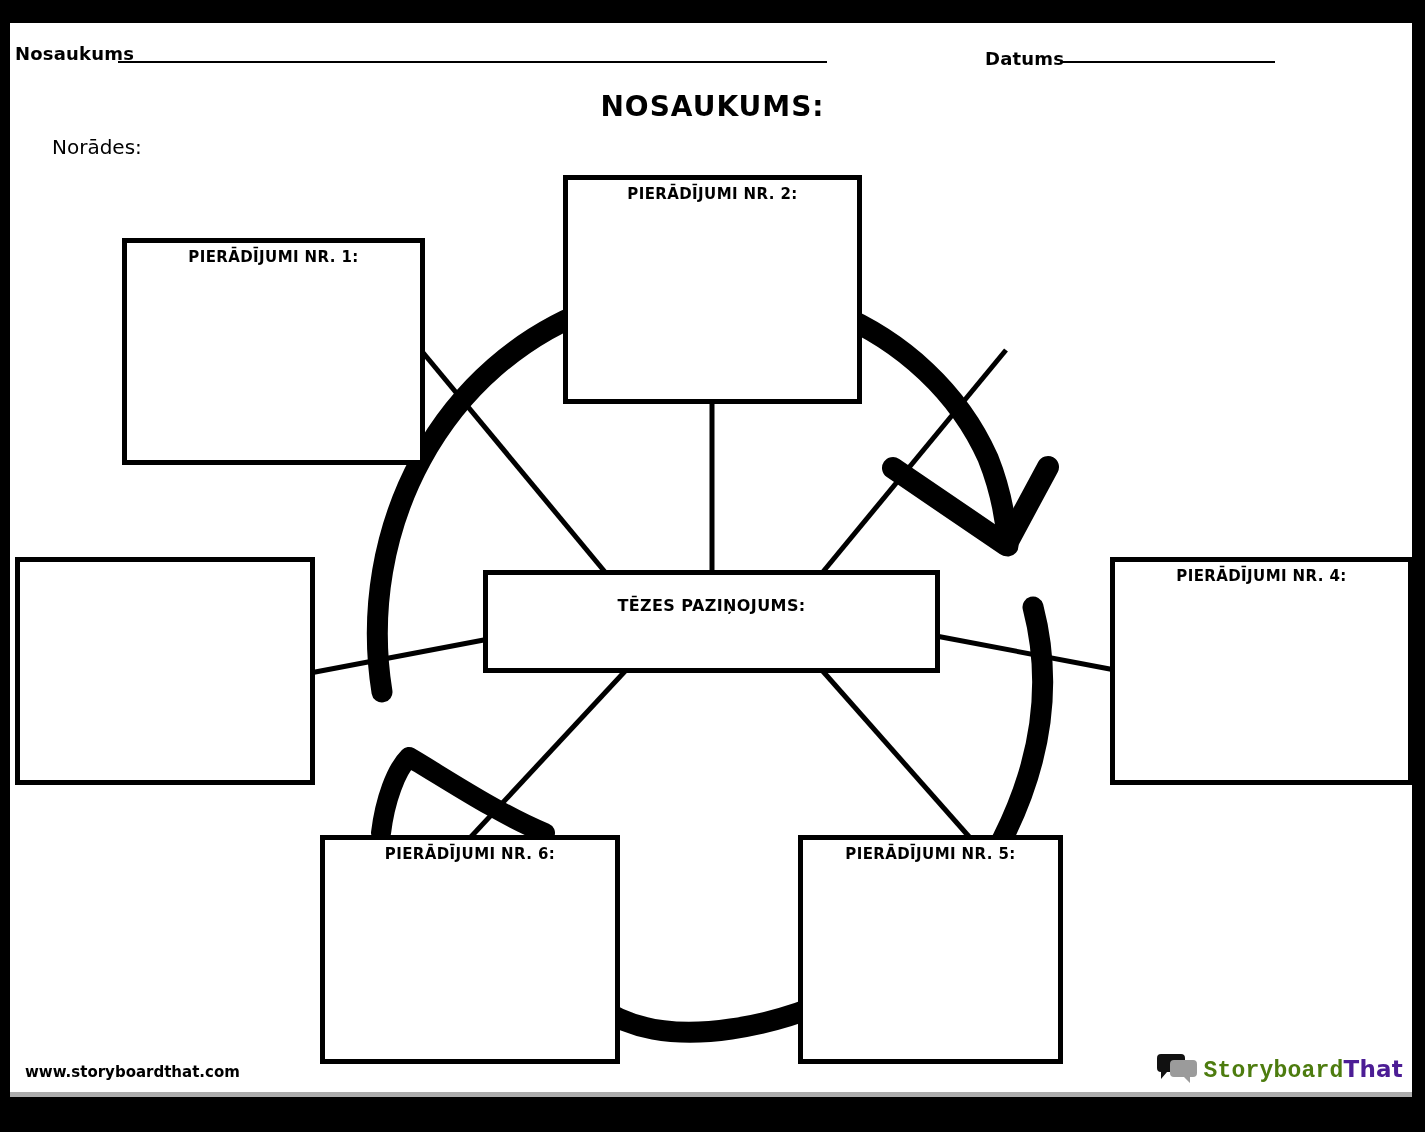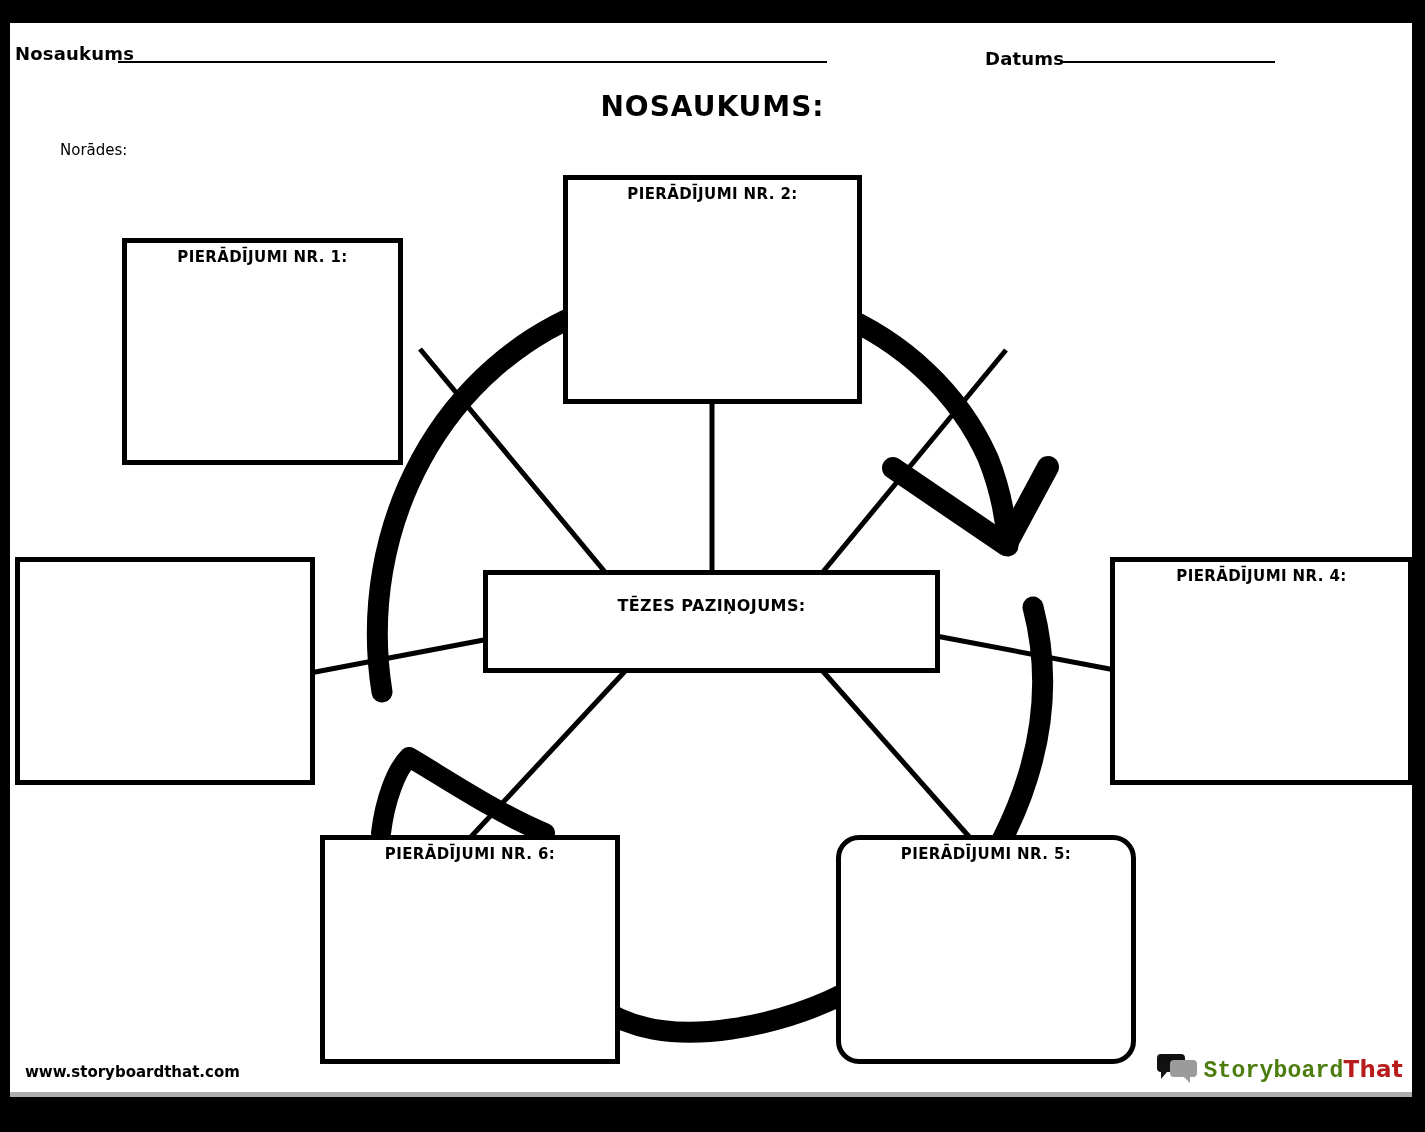--- a/index.html
+++ b/index.html
@@ -19,49 +19,49 @@
   .name-label{left:15px;top:43px;}
   .date-label{left:985px;top:48px;}
   .blank{position:absolute;height:0;border-bottom:2.5px solid #000;}
   .name-blank{left:118px;top:61px;width:709px;}
   .date-blank{left:1062px;top:61px;width:213px;}
 
   .title{
     position:absolute;left:0;top:90px;width:1425px;text-align:center;
     font-size:28px;font-weight:bold;letter-spacing:1px;
   }
-  .instructions{position:absolute;left:52px;top:141px;font-size:15px;margin-left:8px;}
+  .instructions{position:absolute;left:52px;top:135px;font-size:20px;}
 
   
   .diagram-svg{position:absolute;left:0;top:0;width:1425px;height:1132px;z-index:1;}
 
   
   .node{
     position:absolute;background:#fff;border:5px solid #000;box-sizing:border-box;z-index:2;
   }
   .node-label{
     padding-top:5px;text-align:center;font-size:15px;font-weight:bold;letter-spacing:.4px;
   }
   .node-content{position:absolute;left:0;right:0;top:36px;bottom:0;}
-  .box1{left:122px;top:238px;width:281px;height:227px;}
+  .box1{left:122px;top:238px;width:303px;height:227px;}
   .box2{left:563px;top:175px;width:299px;height:229px;}
   .box3{left:1002px;top:238px;width:301px;height:232px;}
   .box4{left:1110px;top:557px;width:303px;height:228px;}
-  .box5{left:836px;top:835px;width:300px;height:229px;border-radius:23px;}
+  .box5{left:798px;top:835px;width:265px;height:229px;}
   .box6{left:320px;top:835px;width:300px;height:229px;}
   .box7{left:15px;top:557px;width:300px;height:228px;}
   .center-box{left:483px;top:570px;width:457px;height:103px;}
   .center-box .node-label{padding-top:21px;font-size:16px;}
 
   
   .site-text{position:absolute;left:25px;top:1063px;font-size:15px;font-weight:bold;z-index:2;}
   .logo{position:absolute;right:22px;top:1048px;height:44px;display:flex;align-items:center;gap:6px;z-index:2;}
   .logo-text{font-size:23px;font-weight:bold;letter-spacing:.2px;}
   .logo-dark{color:#4d7c0f;font-family:Liberation Mono, monospace;}
-  .logo-gray{color:#b91c1c;}
+  .logo-gray{color:#4c1d95;}
 </style>
 </head>
 <body>
 
 <div class="page">
 
   <svg class="diagram-svg" viewBox="0 0 1425 1132" xmlns="http://www.w3.org/2000/svg">
     <g stroke="#000" fill="none">
 
       <line x1="420" y1="349" x2="605" y2="572" stroke-width="5"></line>

